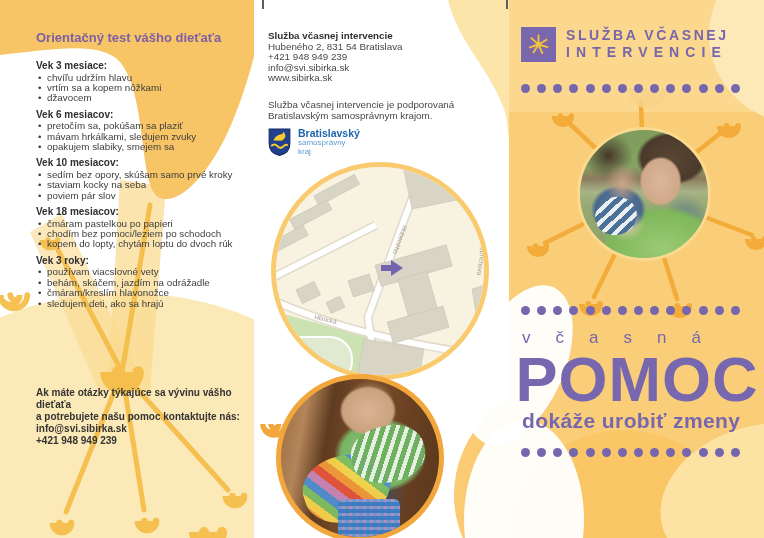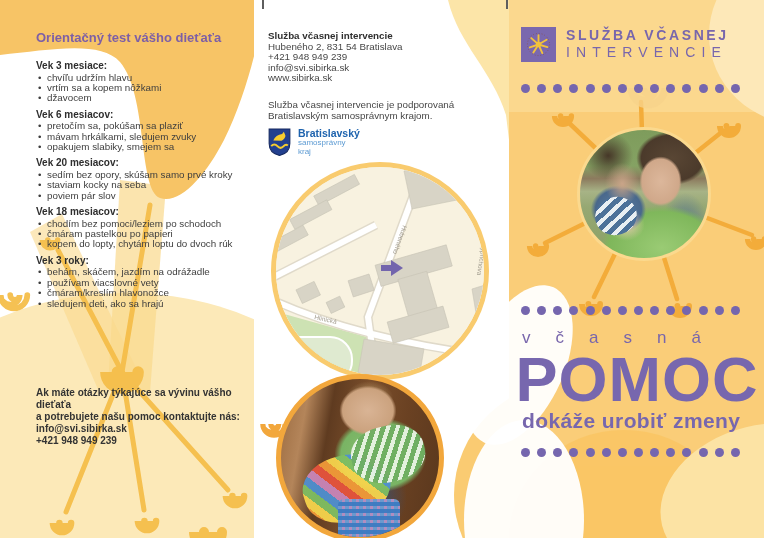--- a/index.html
+++ b/index.html
@@ -64,21 +64,21 @@
   .rp-white-1{position:absolute;left:-35px;top:280px;width:90px;height:170px;border-radius:50%;
     transform:rotate(24deg);background:#FFFFFF;opacity:.95;}
   .rp-white-2{position:absolute;left:-45px;top:420px;width:120px;height:200px;border-radius:50%;background:#FFFFFF;opacity:.95;}
   .rp-white-3{position:absolute;left:150px;top:425px;width:210px;height:150px;border-radius:50%;
     transform:rotate(-14deg);background:#FCE3A4;}
   .rp-dark-blob{position:absolute;left:0px;top:430px;width:230px;height:220px;border-radius:50%;background:#F9C564;opacity:.9;}
   #rays{position:absolute;left:0;top:0;z-index:1;}
   .logo-row{position:absolute;left:12px;top:27px;display:flex;gap:10px;z-index:4;}
   .logo-sq{width:35px;height:35px;background:#7A68AE;display:flex;align-items:center;justify-content:center;}
   .logo-title .t1{font-size:14px;font-weight:bold;color:#7866AC;letter-spacing:2.6px;line-height:17px;white-space:nowrap;}
-  .logo-title .t2{font-size:14px;font-weight:normal;color:#7866AC;letter-spacing:6.1px;line-height:17px;white-space:nowrap;}
+  .logo-title .t2{font-size:14px;font-weight:bold;color:#7866AC;letter-spacing:6.1px;line-height:17px;white-space:nowrap;}
   .dots{position:absolute;left:12px;width:219px;display:flex;justify-content:space-between;z-index:4;}
   .dots i{width:9px;height:9px;border-radius:50%;background:#7566AE;}
   .photo-family{position:absolute;left:68px;top:127px;width:134px;height:134px;border-radius:50%;
     border:3px solid #FBD98E;overflow:hidden;z-index:3;
     background:
       radial-gradient(34px 40px at 63% 40%, #DCB79B 0%, #D0A88A 55%, rgba(0,0,0,0) 62%),
       radial-gradient(26px 32px at 33% 42%, #C9A488 0%, rgba(0,0,0,0) 66%),
       radial-gradient(56px 42px at 72% 22%, #594634 0%, #4B3A2B 55%, rgba(0,0,0,0) 64%),
       radial-gradient(38px 36px at 22% 20%, #463728 0%, rgba(0,0,0,0) 66%),
       radial-gradient(30px 26px at 36% 74%, #E9CDB2 0%, rgba(0,0,0,0) 62%),
@@ -148,40 +148,40 @@
       </div>
       <div class="sec">
         <div class="sec-h">Vek 6 mesiacov:</div>
         <ul>
           <li>pretočím sa, pokúšam sa plaziť</li>
           <li>mávam hrkálkami, sledujem zvuky</li>
           <li>opakujem slabiky, smejem sa</li>
         </ul>
       </div>
       <div class="sec">
-        <div class="sec-h">Vek 20 mesiacov:</div>
+        <div class="sec-h">Vek 10 mesiacov:</div>
         <ul>
           <li>sedím bez opory, skúšam samo prvé kroky</li>
           <li>staviam kocky na seba</li>
           <li>poviem pár slov</li>
         </ul>
       </div>
       <div class="sec">
         <div class="sec-h">Vek 18 mesiacov:</div>
         <ul>
+          <li>čmáram pastelkou po papieri</li>
           <li>chodím bez pomoci/leziem po schodoch</li>
-          <li>čmáram pastelkou po papieri</li>
           <li>kopem do lopty, chytám loptu do dvoch rúk</li>
         </ul>
       </div>
       <div class="sec">
         <div class="sec-h">Vek 3 roky:</div>
         <ul>
+          <li>používam viacslovné vety</li>
           <li>behám, skáčem, jazdím na odrážadle</li>
-          <li>používam viacslovné vety</li>
           <li>čmáram/kreslím hlavonožce</li>
           <li>sledujem deti, ako sa hrajú</li>
         </ul>
       </div>
     </div>
 
     <div class="lp-cta">
       <div>Ak máte otázky týkajúce sa vývinu vášho dieťaťa</div>
       <div>a potrebujete našu pomoc kontaktujte nás:</div>
       <div>info@svi.sibirka.sk</div>

